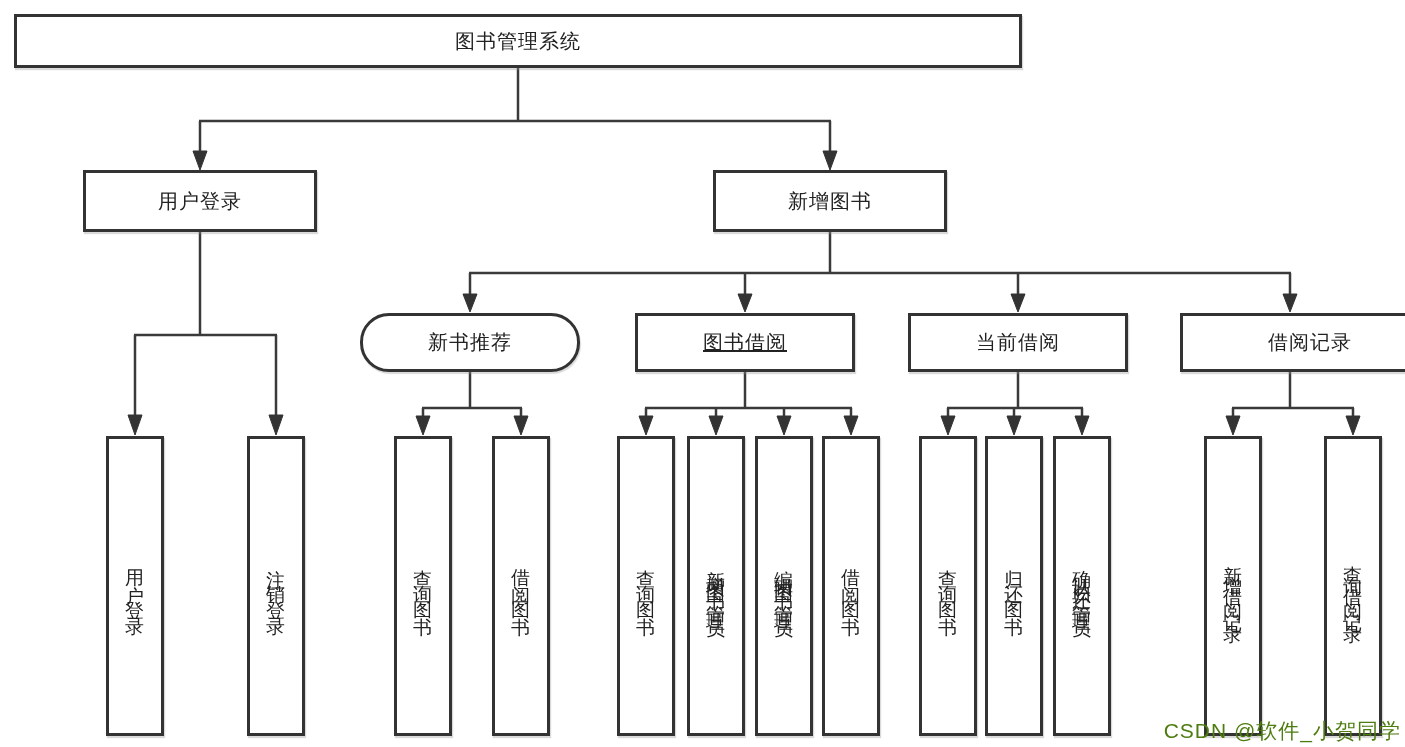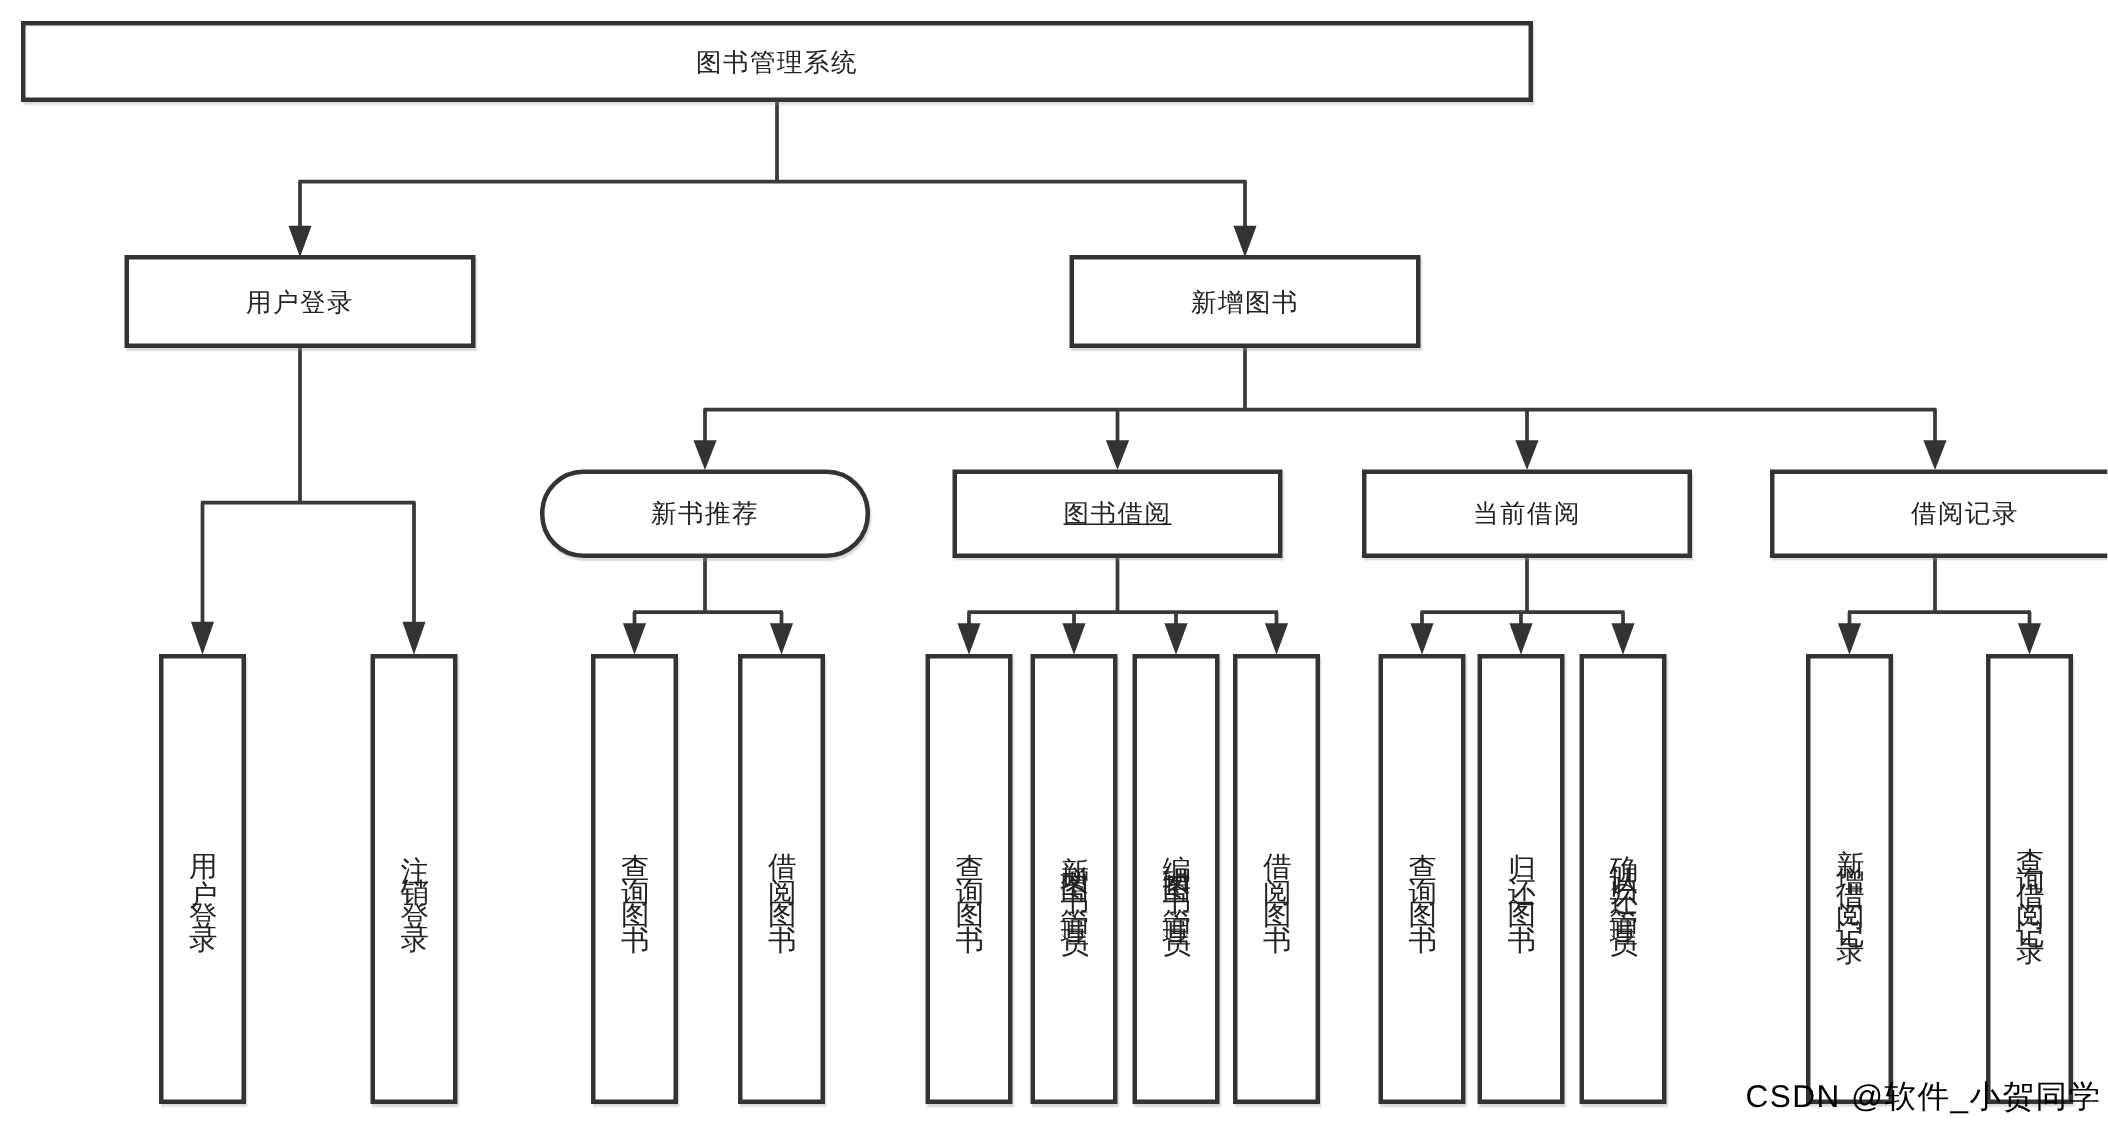--- a/index.html
+++ b/index.html
@@ -21,21 +21,21 @@
   #wires polygon { fill: #333333; stroke: #333333; }
   .hbox {
     position: absolute;
     box-sizing: border-box;
     background: #ffffff;
     border: 3px solid #333333;
     box-shadow: 1px 2px 1px rgba(150,150,150,0.35);
     display: flex;
     align-items: center;
     justify-content: center;
-    font-size: 17px;
+    font-size: 20px;
     letter-spacing: 1px;
     color: #222222;
     white-space: nowrap;
   }
   .leaf {
     position: absolute;
     top: 436px;
     width: 58px;
     height: 300px;
     box-sizing: border-box;
@@ -56,21 +56,21 @@
     white-space: nowrap;
   }
   .sp-lg { letter-spacing: 16px; }
   .sp-md { letter-spacing: 12px; }
   .sp-sm { letter-spacing: 7px; }
   .watermark {
     position: absolute;
     top: 717px;
     right: 4px;
     font-size: 21px;
-    color: #000000;
+    color: #4d7c0f;
     letter-spacing: 1px;
     z-index: 5;
     white-space: nowrap;
   }
 </style>
 </head>
 <body>
 
 <div id="canvas">
 

